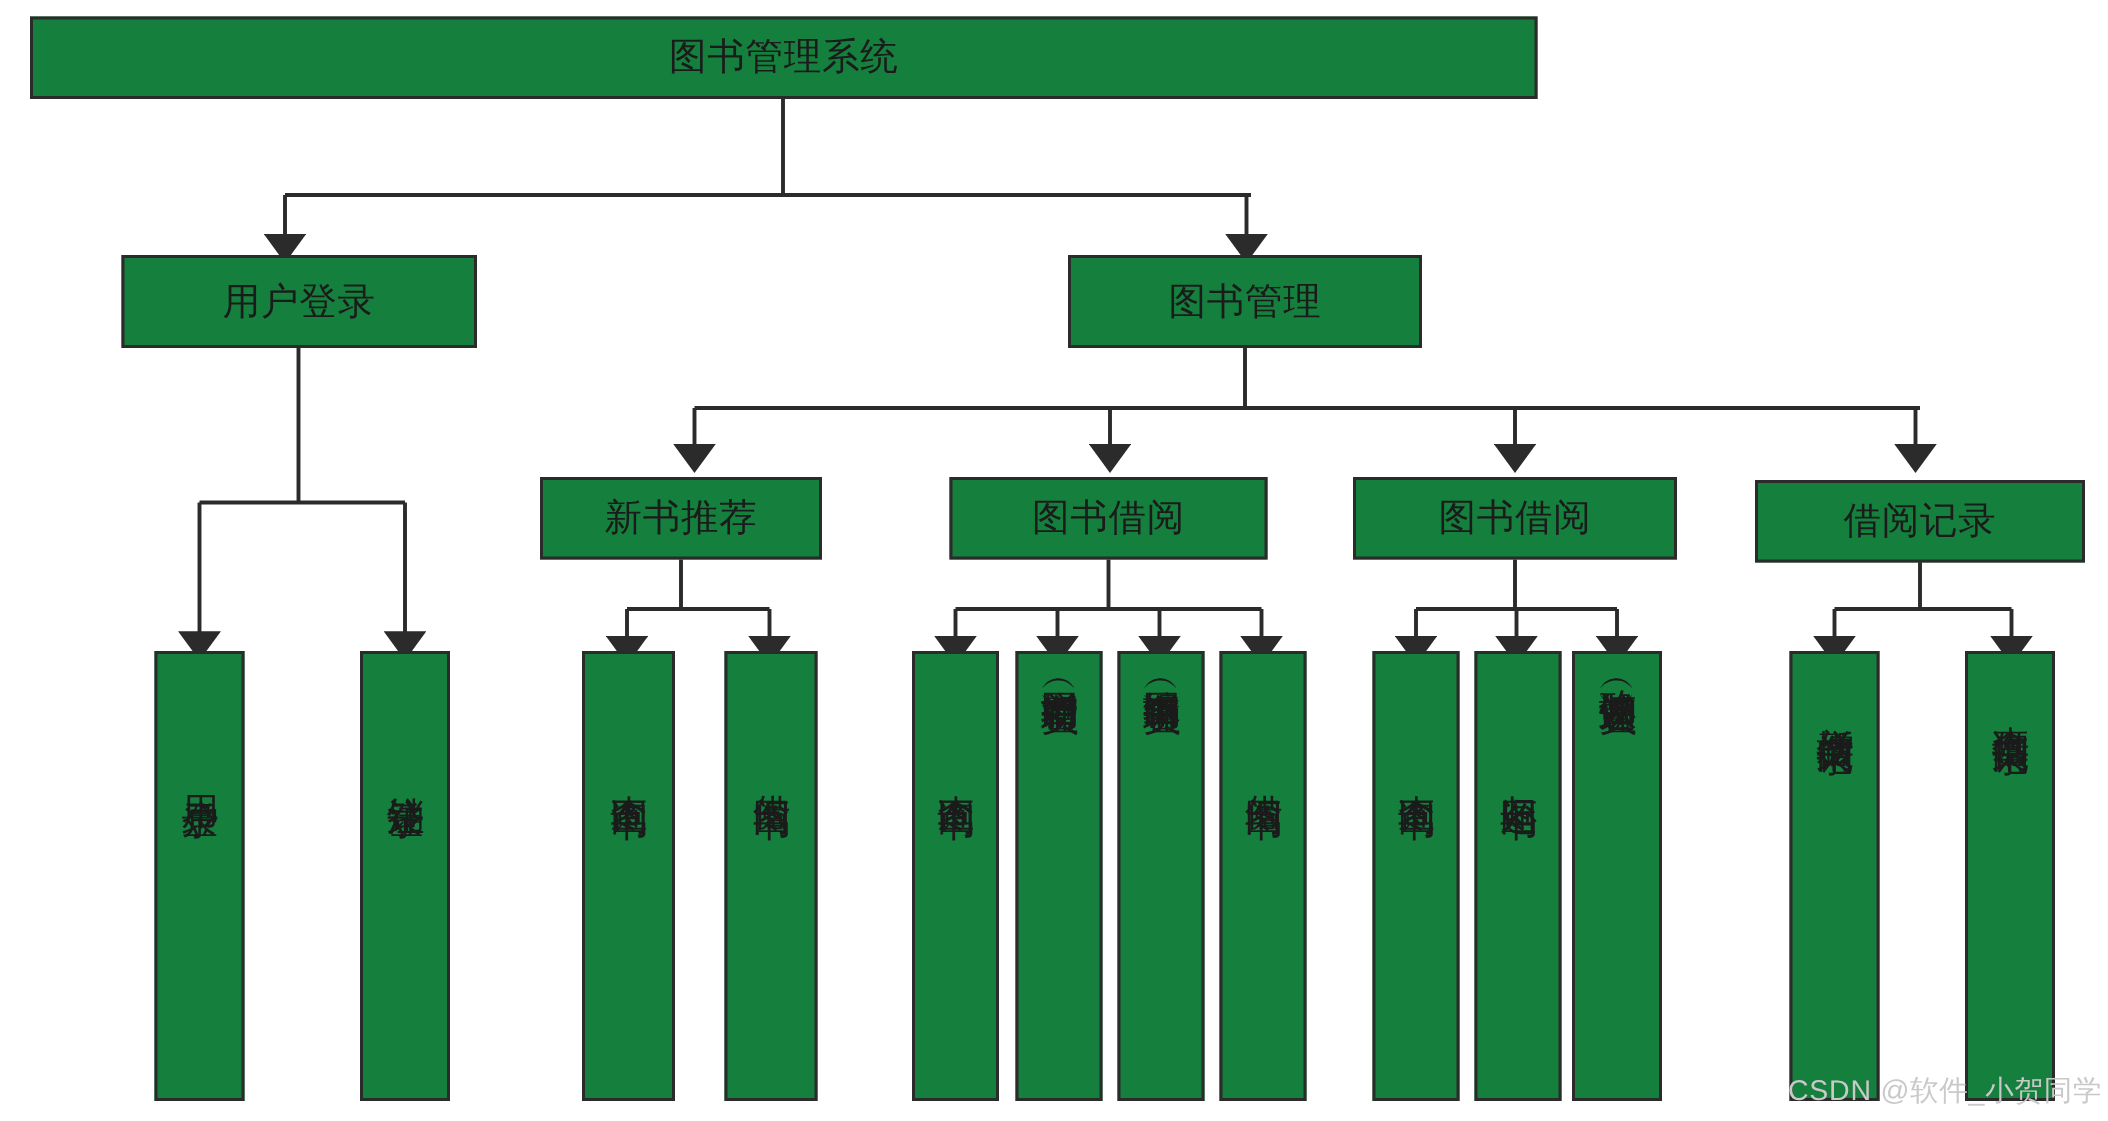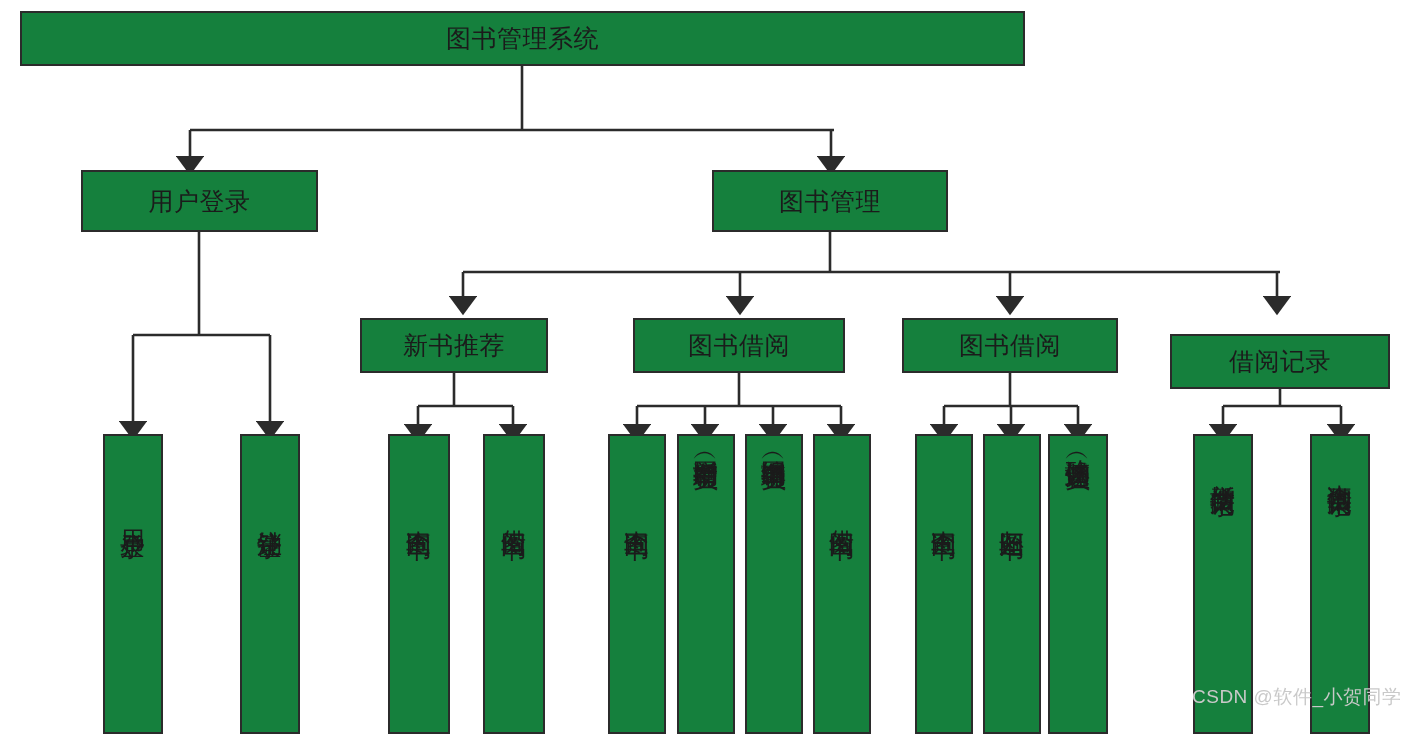--- a/index.html
+++ b/index.html
@@ -134,21 +134,21 @@
 
   <div class="node h" style="left:712px;top:170px;width:236px;height:62px;">
     <span class="lbl">图书管理</span>
   </div>
   <div class="node h" style="left:633px;top:318px;width:212px;height:55px;">
     <span class="lbl">图书借阅</span>
   </div>
   <div class="node h" style="left:902px;top:318px;width:216px;height:55px;">
     <span class="lbl">图书借阅</span>
   </div>
-  <div class="node h" style="left:1170px;top:334px;width:220px;height:55px;align-items:center;">
+  <div class="node h" style="left:1170px;top:320px;width:220px;height:55px;align-items:center;">
     <span class="lbl">借阅记录</span>
   </div>
 
   <div class="node v" style="left:103px;top:434px;width:60px;height:300px;padding-top:74px;">
     <span class="lbl">用户登录</span>
   </div>
   <div class="node v" style="left:240px;top:434px;width:60px;height:300px;padding-top:74px;">
     <span class="lbl">注销登录</span>
   </div>
 
@@ -182,15 +182,15 @@
     <span class="lbl">确认归还（管理员）</span>
   </div>
 
   <div class="node v" style="left:1193px;top:434px;width:60px;height:300px;padding-top:28px;">
     <span class="lbl">新增借阅记录</span>
   </div>
   <div class="node v" style="left:1310px;top:434px;width:60px;height:300px;padding-top:28px;">
     <span class="lbl">查询借阅记录</span>
   </div>
 
-  <div class="watermark" style="left:1192px;top:684px;">CSDN @软件_小贺同学</div>
+  <div class="watermark" style="left:1192px;top:714px;">CSDN @软件_小贺同学</div>
 
 </div>
 
 </body></html>

